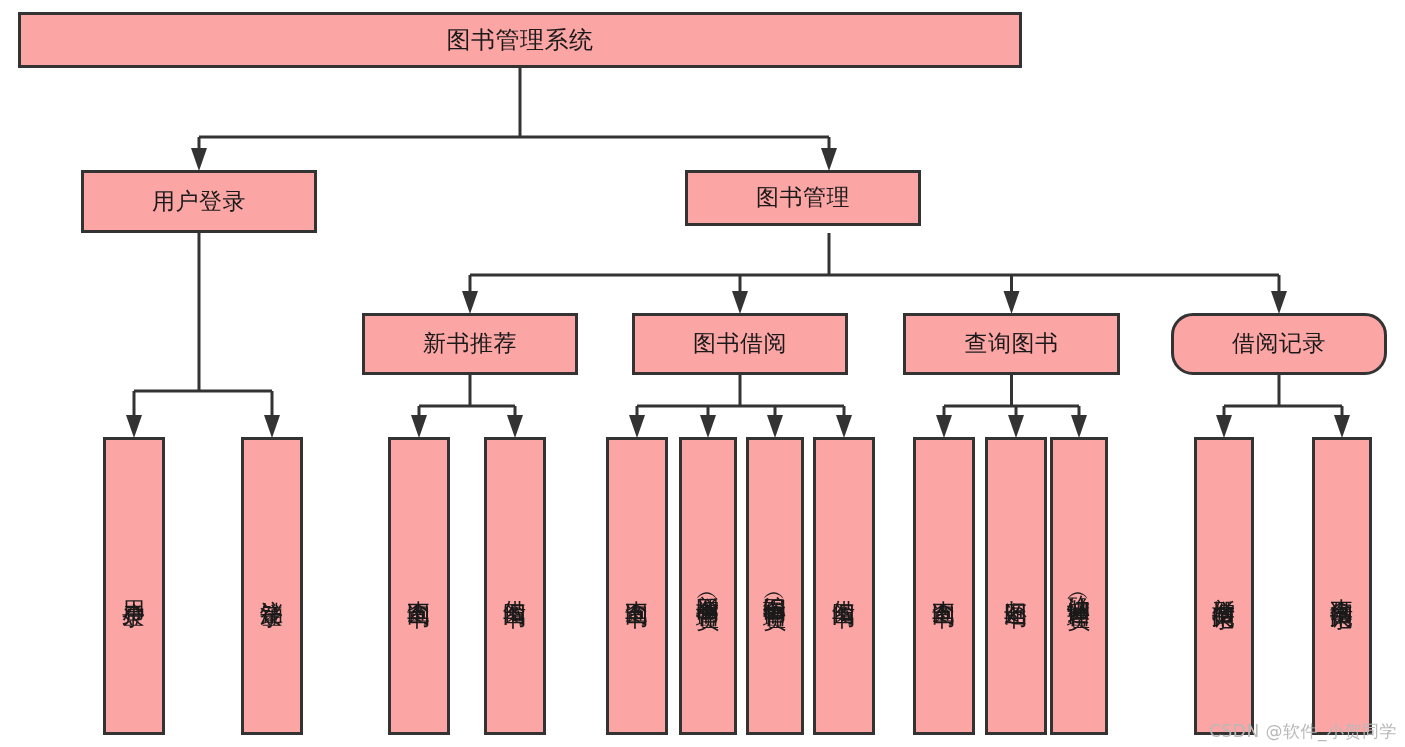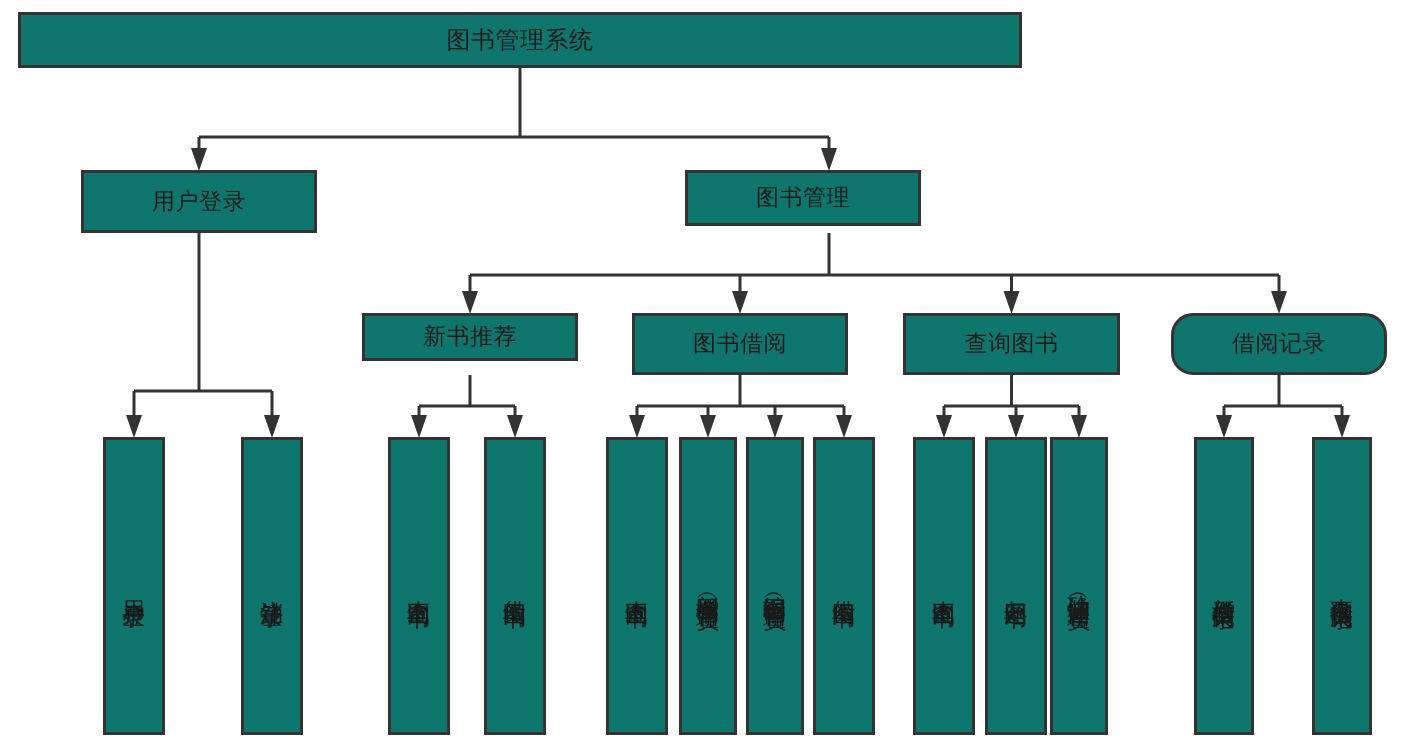--- a/index.html
+++ b/index.html
@@ -17,21 +17,21 @@
   #diagram-root {
     position: relative;
     width: 1405px;
     height: 747px;
     background: #ffffff;
   }
   .node-box {
     position: absolute;
     box-sizing: border-box;
     border: 3px solid #333333;
-    background: #0f766e;
+    background: #fca5a5;
     display: flex;
     align-items: center;
     justify-content: center;
     color: #1a1a1a;
   }
   .node-label {
     display: block;
     text-align: center;
     line-height: 1.18;
     letter-spacing: 0.5px;
@@ -144,21 +144,21 @@
   <div id="node-layer">
       <div class="node-box horizontal root" style="left: 18px; top: 12px; width: 1004px; height: 56px;">
         <span class="node-label">图书管理系统</span>
       </div>
       <div class="node-box horizontal" style="left: 81px; top: 170px; width: 236px; height: 63px;">
         <span class="node-label">用户登录</span>
       </div>
       <div class="node-box horizontal" style="left: 685px; top: 170px; width: 236px; height: 56px;">
         <span class="node-label">图书管理</span>
       </div>
-      <div class="node-box horizontal" style="left: 362px; top: 313px; width: 216px; height: 48px;">
+      <div class="node-box horizontal" style="left: 362px; top: 313px; width: 216px; height: 62px;">
         <span class="node-label">新书推荐</span>
       </div>
       <div class="node-box horizontal" style="left: 632px; top: 313px; width: 216px; height: 62px;">
         <span class="node-label">图书借阅</span>
       </div>
       <div class="node-box horizontal" style="left: 903px; top: 313px; width: 217px; height: 62px;">
         <span class="node-label">查询图书</span>
       </div>
       <div class="node-box horizontal" style="left: 1171px; top: 313px; width: 216px; height: 62px; border-radius: 22px;">
         <span class="node-label">借阅记录</span>
@@ -196,13 +196,14 @@
       <div class="node-box vertical" style="left: 1050px; top: 437px; width: 58px; height: 298px;">
         <span class="node-label">确认归还（管理员）</span>
       </div>
       <div class="node-box vertical" style="left: 1194px; top: 437px; width: 60px; height: 298px;">
         <span class="node-label">新增借阅记录</span>
       </div>
       <div class="node-box vertical" style="left: 1312px; top: 437px; width: 60px; height: 298px;">
         <span class="node-label">查询借阅记录</span>
       </div>
     </div>
+  <div class="watermark">CSDN @软件_小贺同学</div>
 </div>
 
 </body></html>

